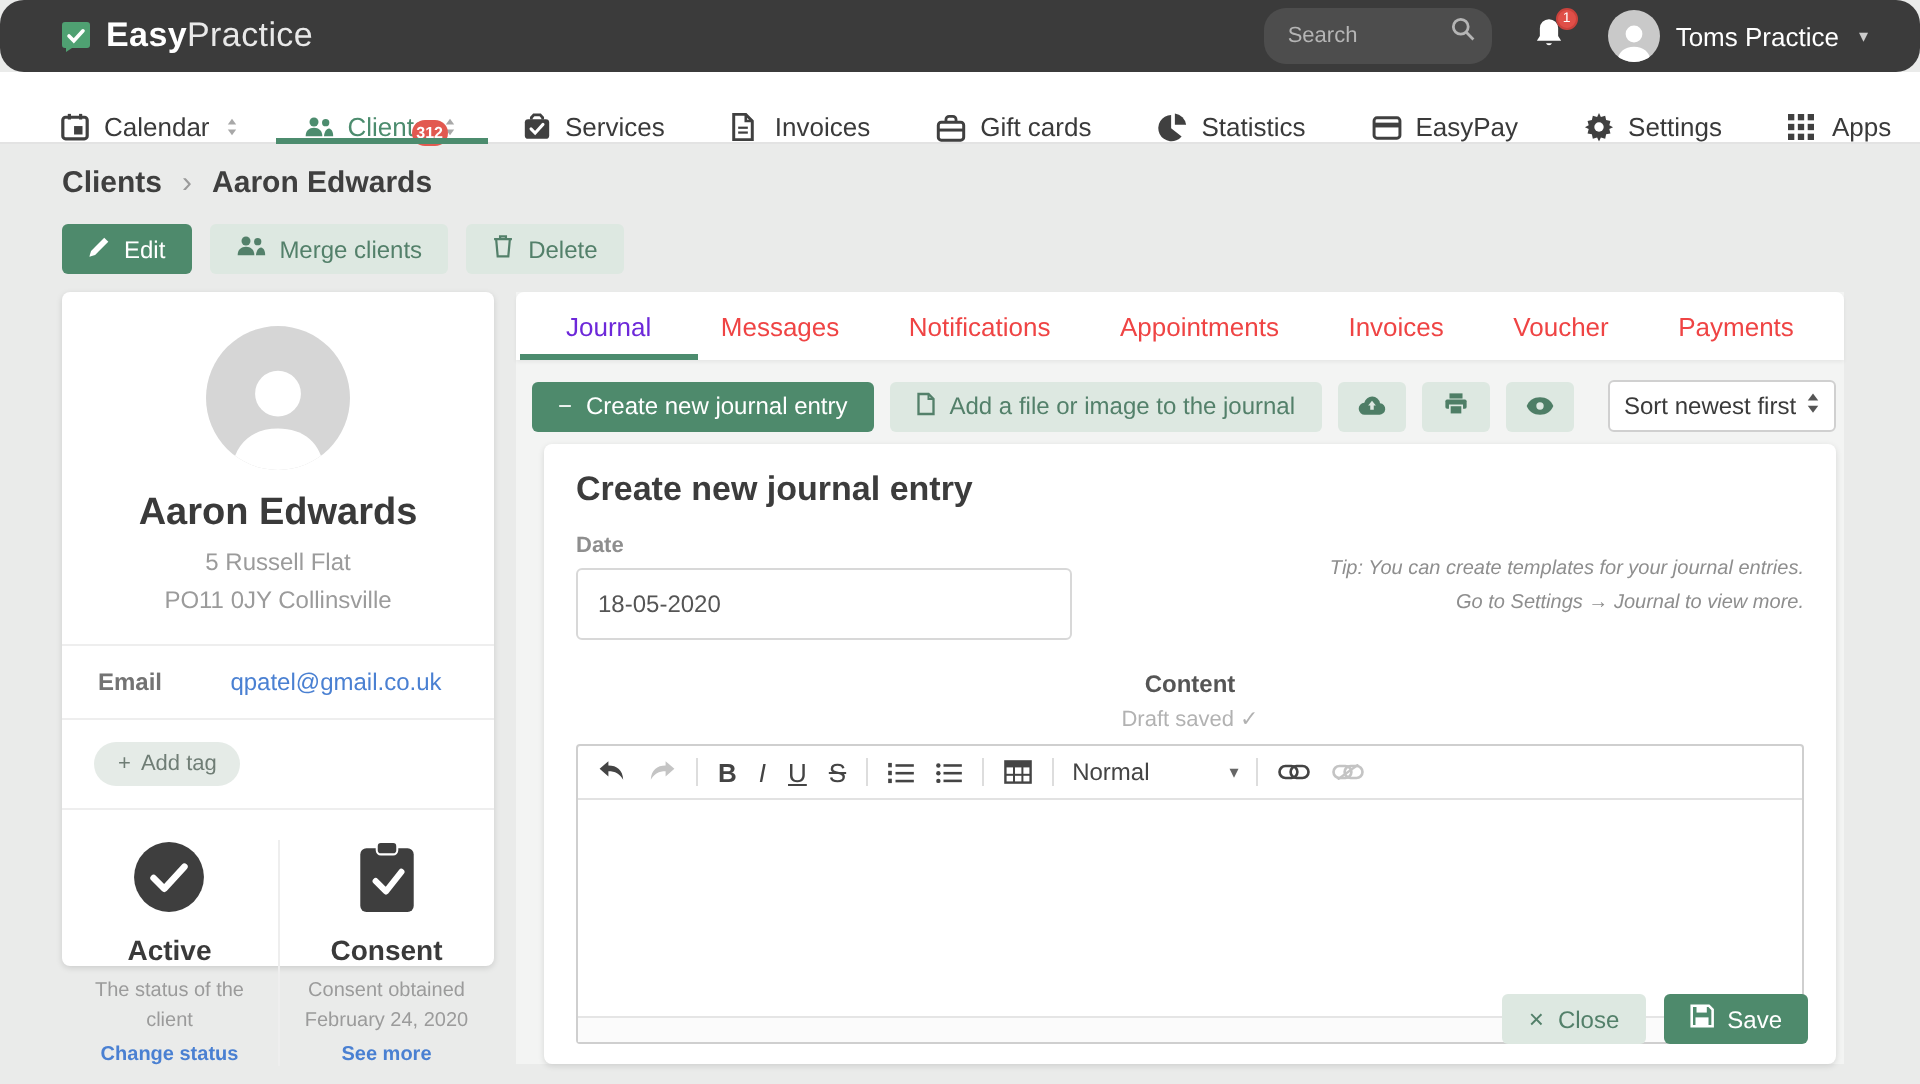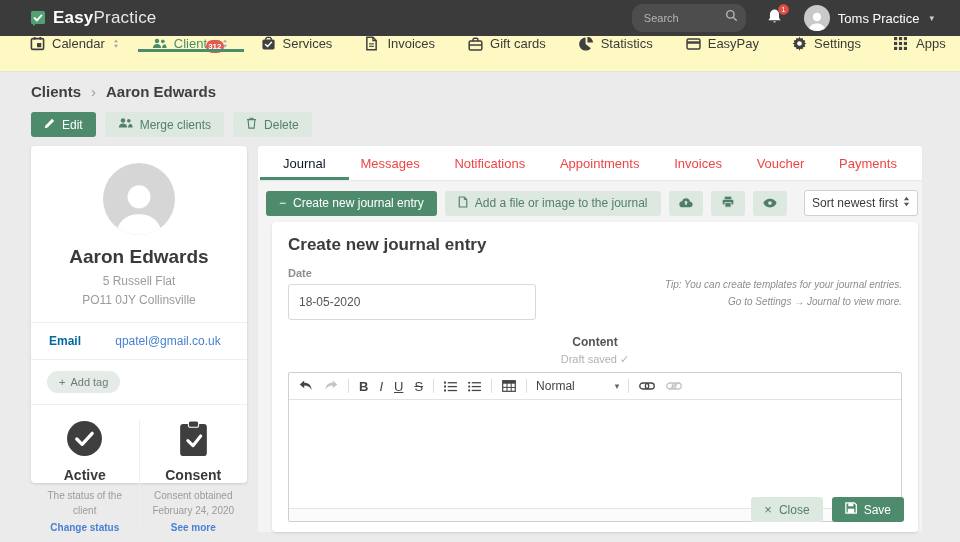--- a/index.html
+++ b/index.html
@@ -2,21 +2,21 @@
 <html><head>
 <meta charset="utf-8">
 <style>
   * { margin:0; padding:0; box-sizing:border-box; }
   html,body { width:960px; height:542px; }
   body { font-family:"Liberation Sans", sans-serif; background:#eaebea; overflow:hidden; }
   .app { position:relative; width:960px; height:542px; }
 
   
   .topbar { position:absolute; top:0; left:0; right:0; height:36px; background:#3b3b3b;
-            display:flex; align-items:center; padding:0 26px 0 30px; }
+            display:flex; align-items:center; padding:0 26px 0 30px;border-radius:12px; }
   .logo { display:flex; align-items:center; gap:7px; cursor:pointer; }
   .logo-badge { width:16px; height:16px; display:flex; }
   .logo-text { font-size:17px; color:#fff; letter-spacing:.2px; }
   .logo-text b { font-weight:700; }
   .logo-light { font-weight:400; color:#e8e8e8; }
   .topbar-right { margin-left:auto; display:flex; align-items:center; gap:20px; }
   .search { position:relative; width:114px; height:28px; }
   .search input { width:100%; height:100%; background:#4d4d4d; border:none; border-radius:11px;
                   color:#d5d5d5; font-size:11px; padding:0 26px 0 12px; outline:none;
                   font-family:"Liberation Sans",sans-serif; }
@@ -24,22 +24,22 @@
   .search-ic { position:absolute; right:8px; top:4px; width:13px; height:13px; }
   .bell { position:relative; width:18px; height:20px; cursor:pointer; }
   .bell-badge { position:absolute; top:-4px; right:-5px; min-width:11px; height:11px; background:#e04f48;
                 border-radius:6px; color:#fff; font-size:7px; display:flex; align-items:center;
                 justify-content:center; padding:0 2px; border:1px solid #c9423c; }
   .profile { display:flex; align-items:center; gap:8px; color:#fff; font-size:13px; cursor:pointer; }
   .avatar-sm { width:26px; height:26px; border-radius:50%; background:#c9c9c9; overflow:hidden; display:flex; align-items:flex-end; justify-content:center; }
   .caret { font-size:9px; color:#ccc; margin-left:2px; }
 
   
-  .mainnav { position:absolute; top:36px; left:0; right:0; height:36px; background:#fef9c3;
-             border-bottom:1px solid #e3e3e3; display:flex; align-items:flex-start; padding-left:30px; gap:33px; }
+  .mainnav { position:absolute; top:36px; left:0; right:0; height:36px; background:#ffffff;
+             border-bottom:1px solid #e3e3e3; display:flex; align-items:flex-end; padding-left:30px; gap:33px; }
   .nav-item { position:relative; display:flex; align-items:center; gap:7px; font-size:13px;
               color:#3a3a3a; cursor:pointer; }
   .nav-item .nic { display:flex; width:15px; }
   .nav-item.active { color:#4c8c6e; }
   .nav-item.active::after { content:""; position:absolute; left:-14px; right:-16px; bottom:-1px;
                             height:3px; background:#4c8c6e; }
   .nav-caret { display:flex; margin-left:1px; }
   .nav-badge { position:absolute; top:4px; right:4px; min-width:15px; height:13px; background:#e25950;
                border-radius:8px; color:#fff; font-size:8px; font-weight:700; display:flex;
                align-items:center; justify-content:center; padding:0 2px; }
@@ -58,40 +58,40 @@
 
   
   .client-card { position:absolute; left:31px; top:146px; width:216px; height:337px; background:#fff;
                  border-radius:4px; box-shadow:0 1px 3px rgba(0,0,0,.13); }
   .avatar-lg { width:72px; height:72px; border-radius:50%; background:#d6d6d6; margin:17px auto 0;
                overflow:hidden; display:flex; align-items:flex-end; justify-content:center; }
   .client-name { text-align:center; font-size:19px; font-weight:700; color:#3a3a3a; margin-top:11px; }
   .client-addr { text-align:center; font-size:12px; color:#9b9b9b; line-height:1.55; margin-top:4px; }
   .cdiv { border-top:1px solid #eeeeee; margin-top:13px; }
   .email-row { display:flex; align-items:center; padding:11px 18px; font-size:12px; }
-  .email-label { color:#0369a1; font-weight:700; width:58px; }
+  .email-label { color:#737373; font-weight:700; width:58px; }
   .email-value { flex:1; text-align:center; color:#4a80d2; cursor:pointer; }
   .tag-row { padding:11px 16px; }
   .tag-pill { display:inline-flex; align-items:center; gap:5px; background:#e5ebe7; color:#6f7d75;
               border-radius:13px; font-size:11px; padding:5px 12px; cursor:pointer; }
   .status-grid { display:flex; padding-top:15px; }
   .status-cell { flex:1; text-align:center; padding:0 8px; }
   .status-cell:first-child { border-right:1px solid #eeeeee; }
   .status-ic { height:38px; display:flex; justify-content:center; }
   .status-title { font-size:14px; font-weight:700; color:#3a3a3a; margin-top:9px; }
   .status-desc { font-size:10px; color:#9b9b9b; line-height:1.5; margin-top:5px; }
   .status-link { font-size:10px; font-weight:700; color:#4a80d2; margin-top:4px; cursor:pointer; }
 
   
   .main-bg { position:absolute; left:258px; top:146px; width:664px; height:386px; background:#f3f4f3; }
   .tabs { position:absolute; left:258px; top:146px; width:664px; height:34px; background:#fff;
           border-radius:4px 4px 0 0; display:flex; align-items:stretch; justify-content:space-between;
           padding:0 25px; box-shadow:0 1px 2px rgba(0,0,0,.06); }
   .tab { display:flex; align-items:center; font-size:13px; color:#ef4444; cursor:pointer; position:relative; }
-  .tab.active { color:#0f172a; }
+  .tab.active { color:#6d28d9; }
   .tab.active::after { content:""; position:absolute; left:-23px; right:-23px; bottom:0; height:3px; background:#4c8c6e; }
 
   .journal-toolbar { position:absolute; left:266px; top:190px; width:652px; display:flex; gap:8px; align-items:center; }
   .iconbtn { width:34px; height:25px; background:#dde8e1; border:none; border-radius:3px; cursor:pointer;
              display:flex; align-items:center; justify-content:center; }
   .jt-spacer { flex:1; }
   .sort-select { width:114px; height:26px; background:#fff; border:1px solid #d0d0d0; border-radius:3px;
                  display:flex; align-items:center; justify-content:space-between; padding:0 7px;
                  font-size:12px; color:#3a3a3a; cursor:pointer; }
 

